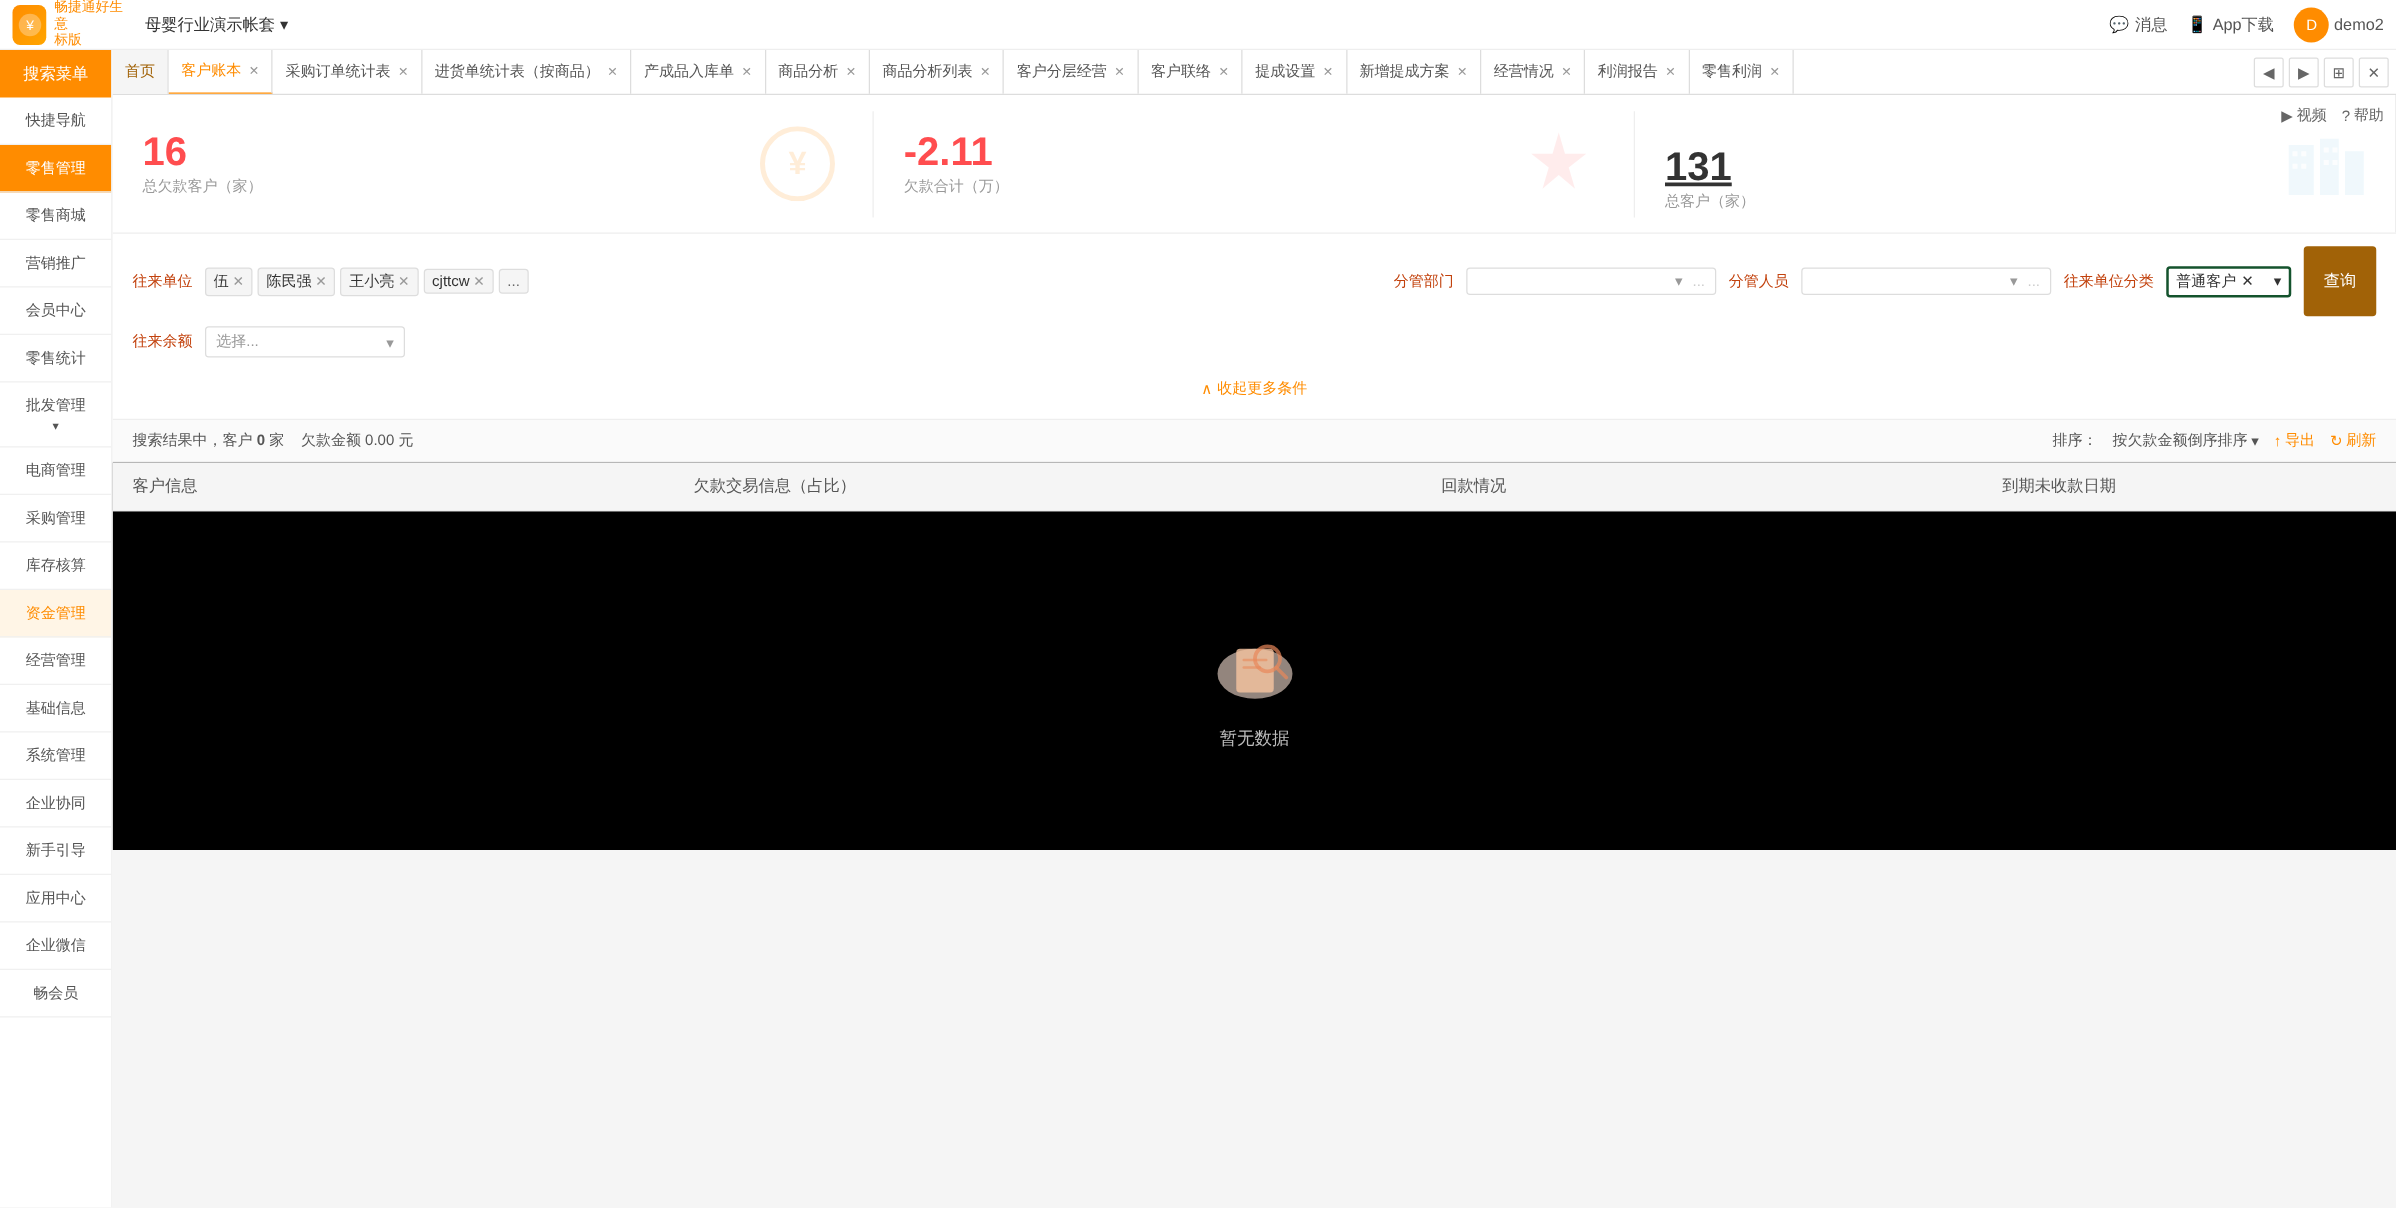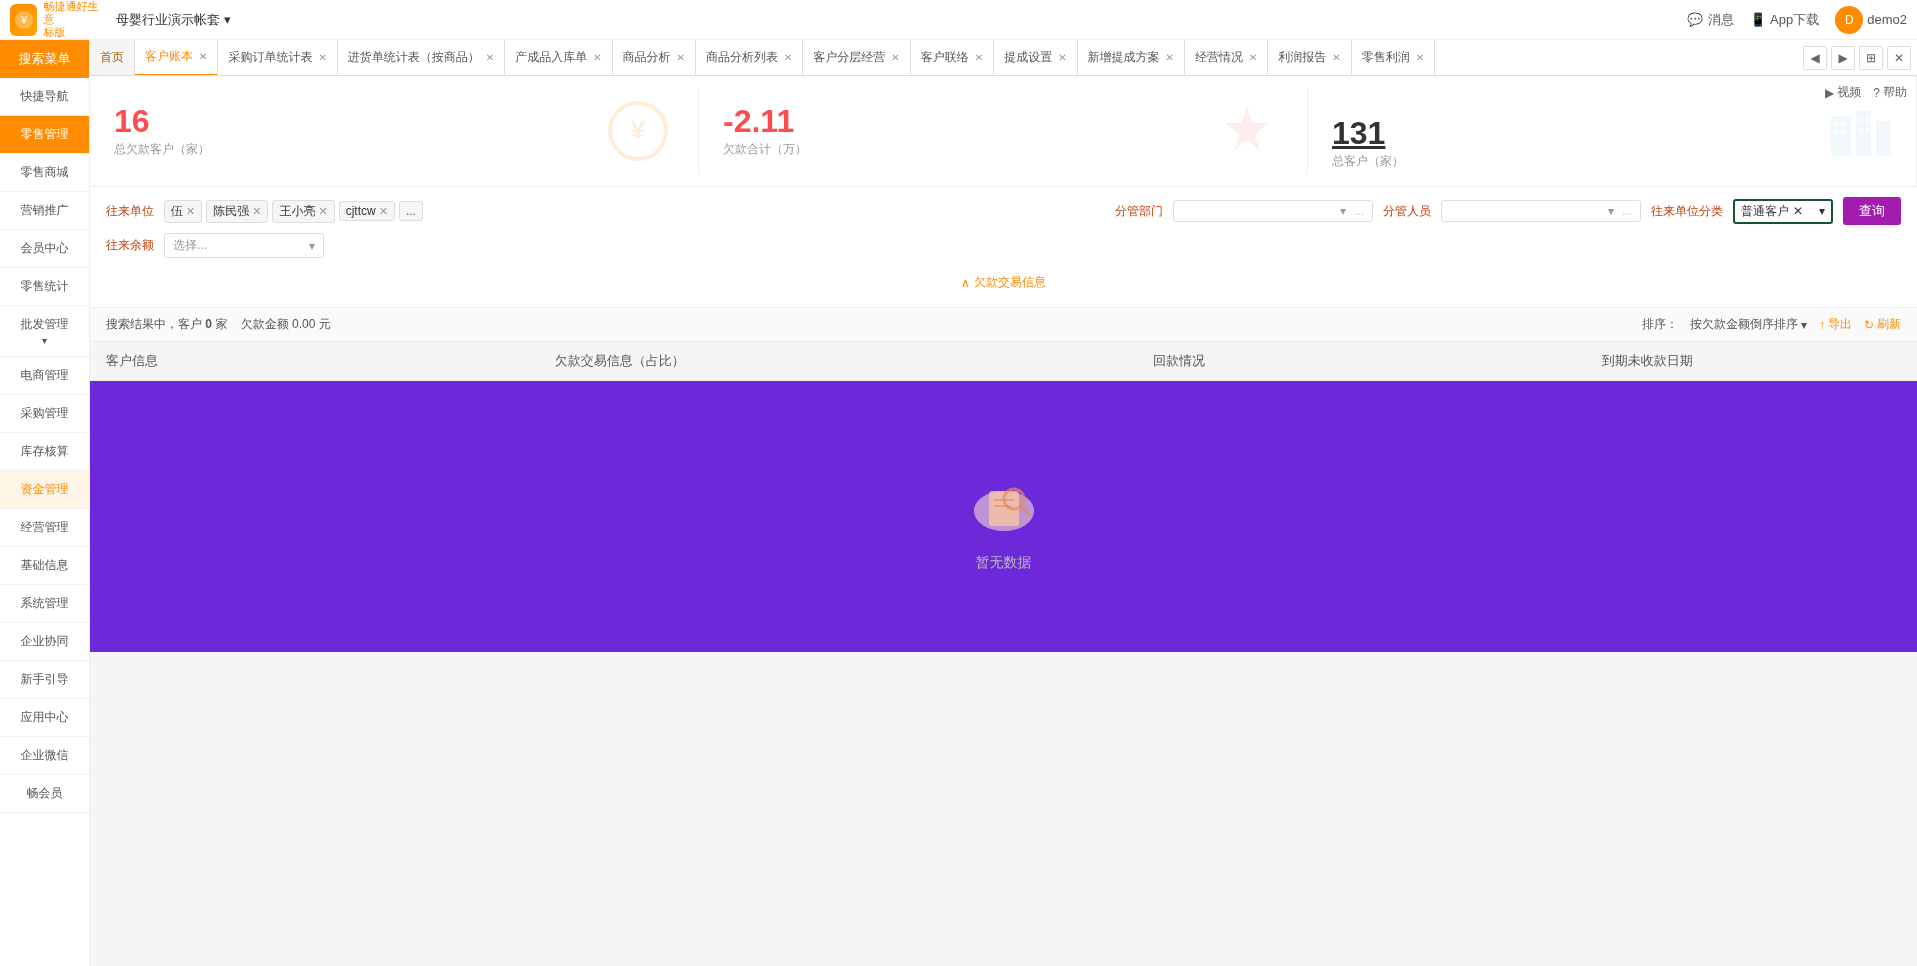--- a/index.html
+++ b/index.html
@@ -368,21 +368,21 @@
     .action-link {
       display: flex;
       align-items: center;
       gap: 3px;
       cursor: pointer;
       color: #ff8c00;
     }
 
     
     .table-wrap {
-      background: #6d28d9;
+      background: #000000;
       margin: 0;
     }
     .table-header {
       display: flex;
       background: #f5f5f5;
       border-bottom: 1px solid #eee;
       padding: 10px 16px;
     }
     .table-header-cell {
       font-size: 13px;
@@ -629,35 +629,35 @@
             <span style="color:#ccc;margin-left:4px;">...</span>
           </div>
 
           <span class="filter-label">往来单位分类</span>
           <div class="filter-input-tag">
             <span>普通客户</span>
             <span class="x">✕</span>
             <span style="margin-left:auto;" class="arrow">▾</span>
           </div>
 
-          <button style="background:#a21caf;color:white;border:none;padding:5px 16px;border-radius:3px;cursor:pointer;font-size:13px;">查询</button>
+          <button style="background:#a16207;color:white;border:none;padding:19px 16px;border-radius:3px;cursor:pointer;font-size:13px;">查询</button>
         </div>
 
         <div class="filter-row">
           <span class="filter-label">往来余额</span>
           <div class="filter-select" style="min-width:160px;">
             <span style="flex:1;color:#999;">选择...</span>
             <span class="arrow">▾</span>
           </div>
         </div>
 
         <div class="filter-collapse-row">
           <button class="collapse-btn">
             <span>∧</span>
-            <span>欠款交易信息</span>
+            <span>收起更多条件</span>
           </button>
         </div>
       </div>
 
       <div class="results-bar">
         <div class="results-bar-left">
           <span>
             <span>搜索结果中，客户</span>
             <span style="font-weight:bold;">0</span>
             <span>家</span>

